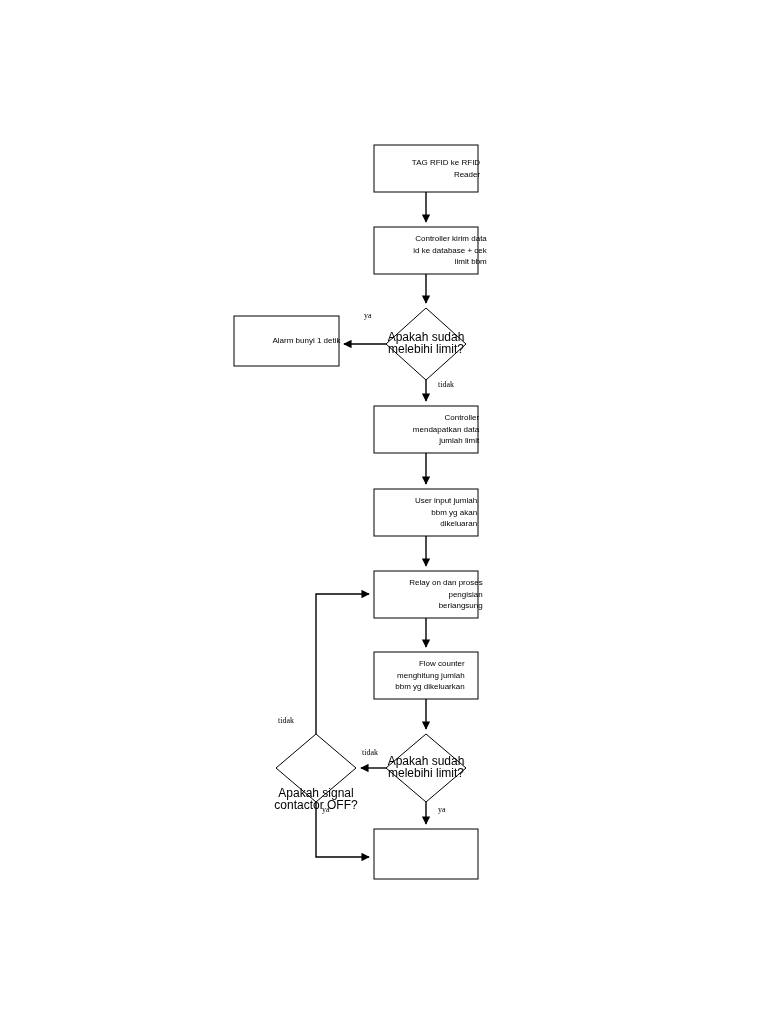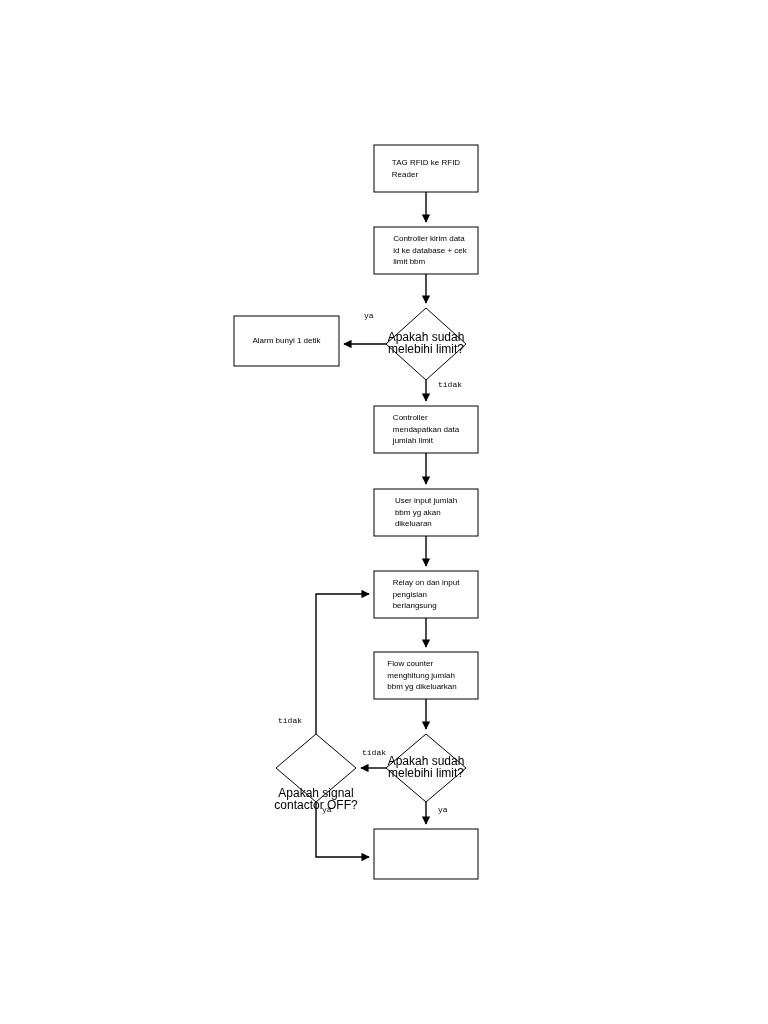--- a/index.html
+++ b/index.html
@@ -27,31 +27,32 @@
     top: 0;
     width: 768px;
     height: 1024px;
     display: block;
   }
   .node-text {
     position: absolute;
     display: flex;
     align-items: center;
     justify-content: center;
-    text-align: left;
+    text-align: right;
     font-family: "Liberation Sans", sans-serif;
     font-size: 8px;
     line-height: 11.5px;
     color: #000000;
     white-space: pre-line;
     pointer-events: none;
+    padding-left: 20px;
   }
   .edge-label {
     position: absolute;
-    font-family: Liberation Mono, monospace;
+    font-family: Liberation Serif, serif;
     font-size: 8px;
     line-height: 10px;
     color: #000000;
     white-space: nowrap;
   }
   .diamond-text {
     position: absolute;
     text-align: center;
     font-family: "Liberation Sans", sans-serif;
     font-size: 12px;
@@ -132,25 +133,25 @@
   <div class="node-text" style="left:236px; top:318px; width:101px; height:46px;">Alarm bunyi 1 detik</div>
 
   <div class="node-text" style="left:376px; top:408px; width:100px; height:43px;">Controller
 mendapatkan data
 jumlah limit</div>
 
   <div class="node-text" style="left:376px; top:491px; width:100px; height:43px;">User input jumlah
 bbm yg akan
 dikeluaran</div>
 
-  <div class="node-text" style="left:376px; top:573px; width:100px; height:43px;">Relay on dan input
+  <div class="node-text" style="left:376px; top:573px; width:100px; height:43px;">Relay on dan proses
 pengisian
 berlangsung</div>
 
-  <div class="node-text" style="left:372px; top:654px; width:100px; height:43px;">Flow counter
+  <div class="node-text" style="left:360px; top:654px; width:100px; height:43px;">Flow counter
 menghitung jumlah
 bbm yg dikeluarkan</div>
 
   <div class="diamond-text" style="left:381px; top:756px; width:90px;">Apakah sudah
 melebihi limit?</div>
 
   <div class="diamond-text" style="left:271px; top:788px; width:90px;">Apakah signal
 contactor OFF?</div>
 
 

